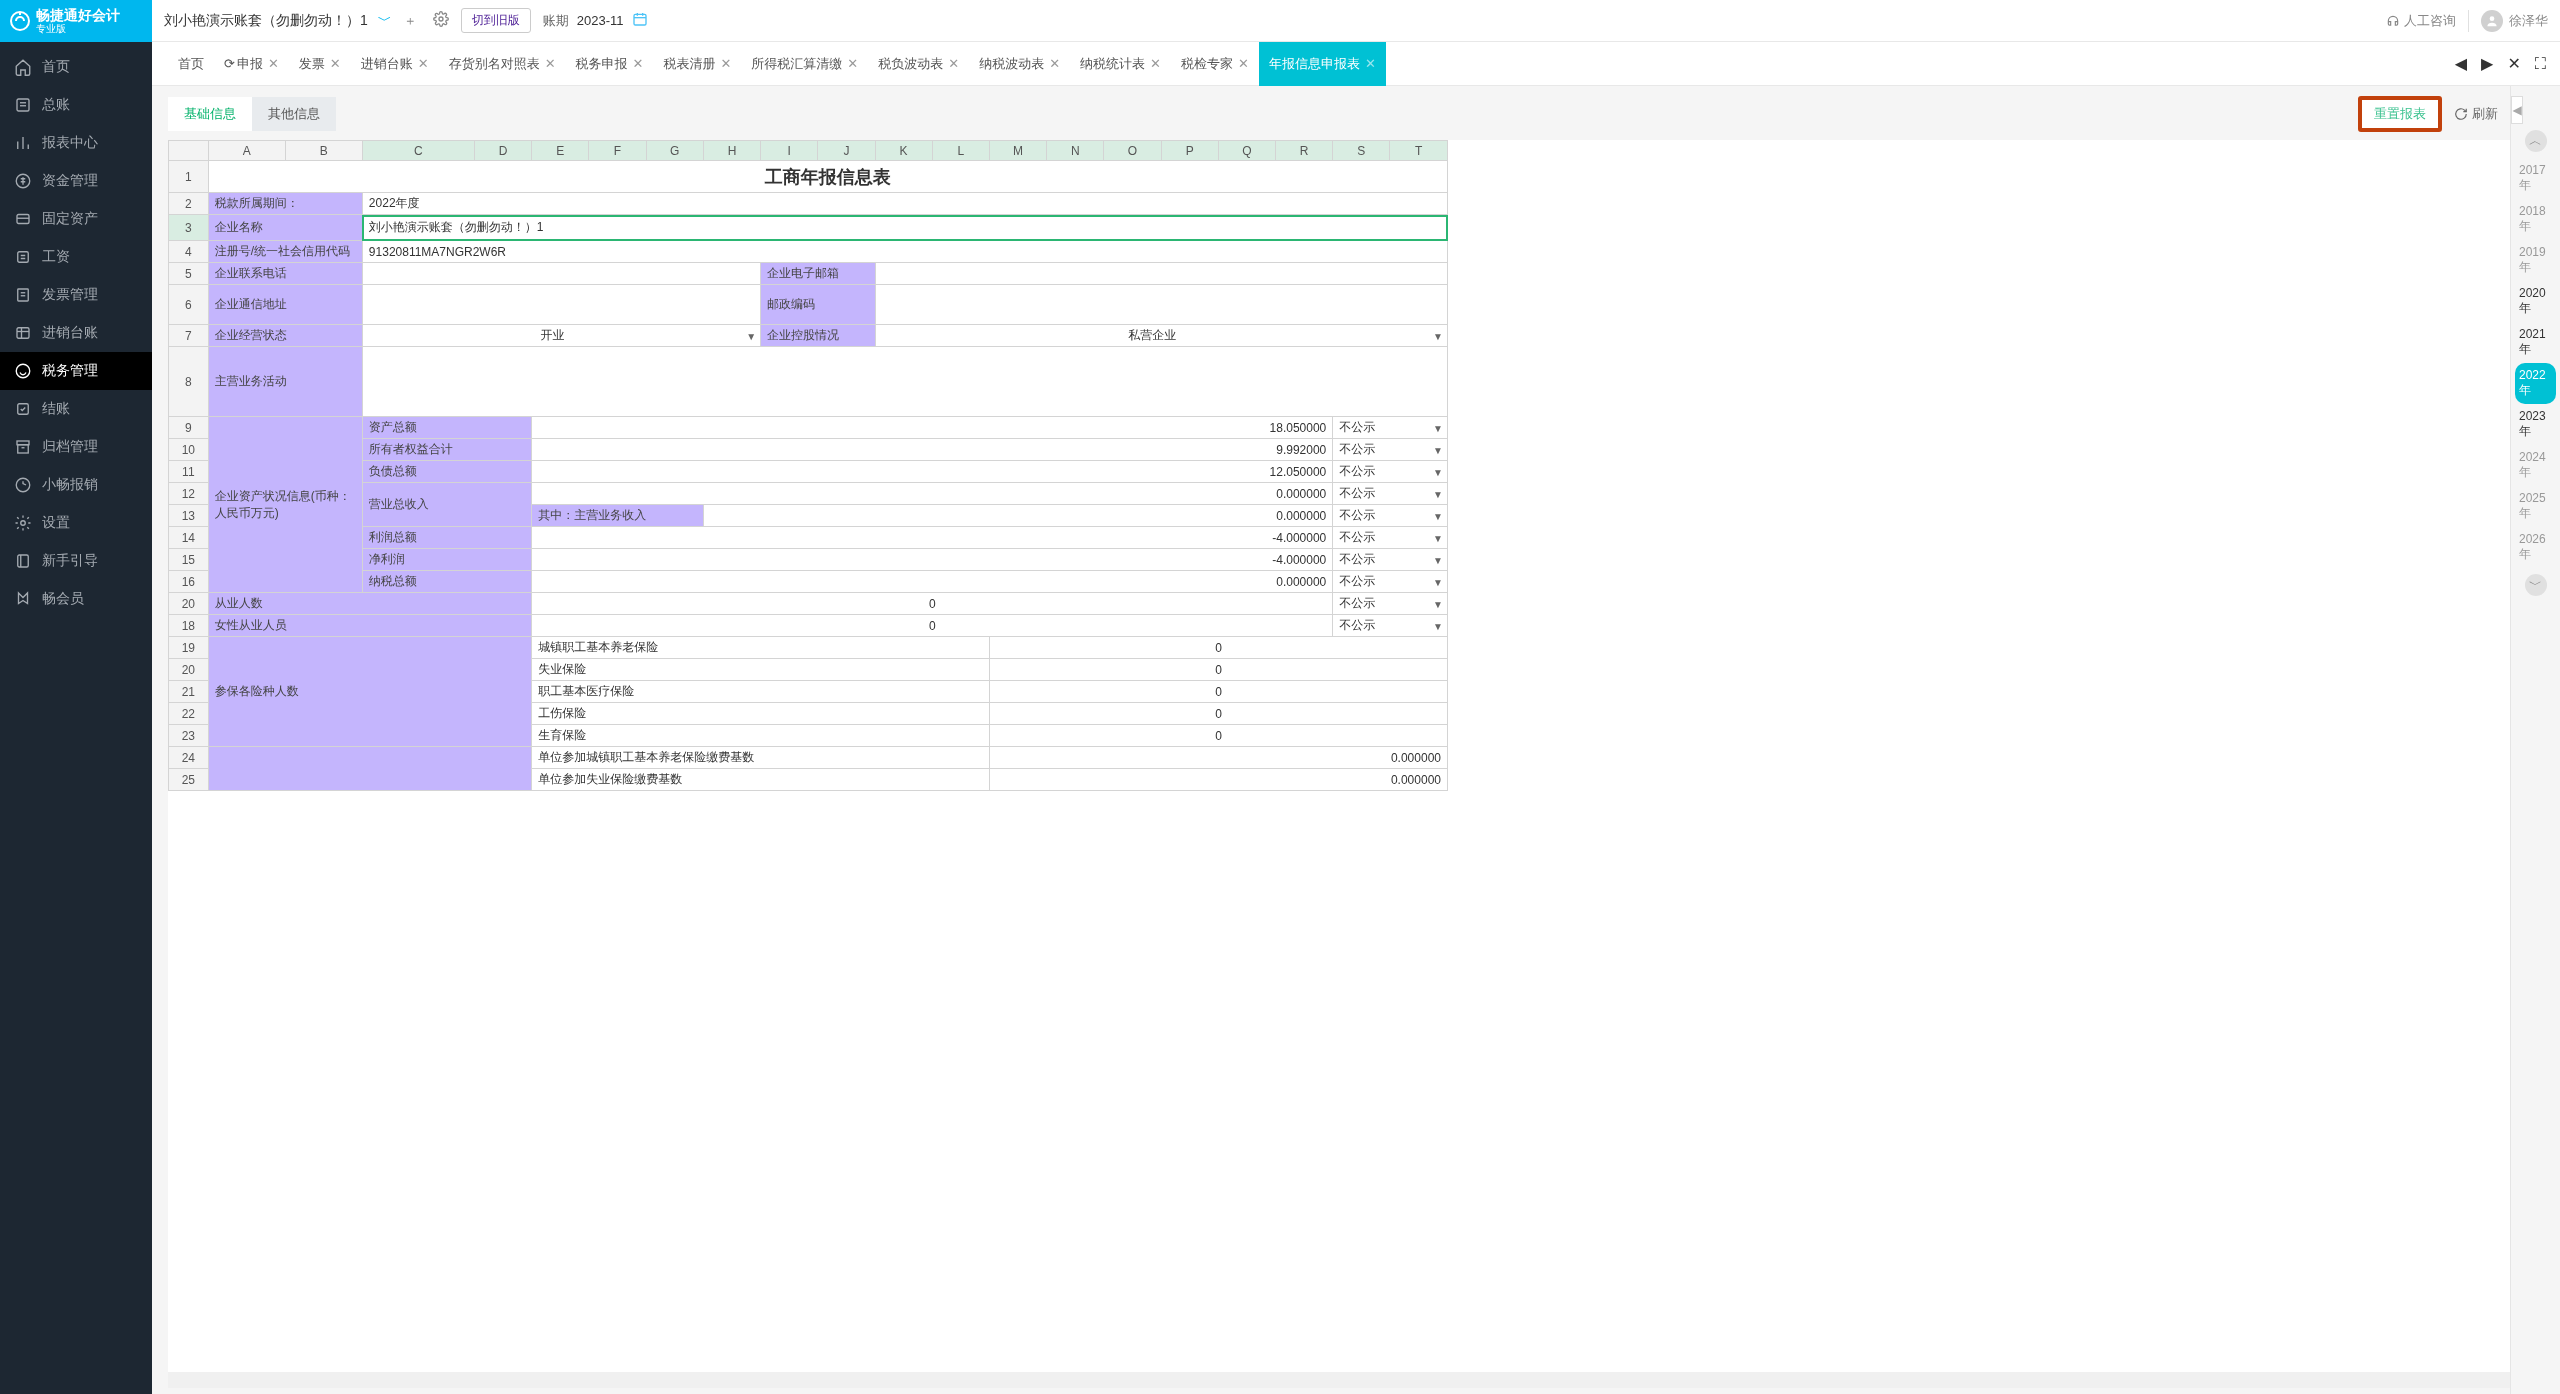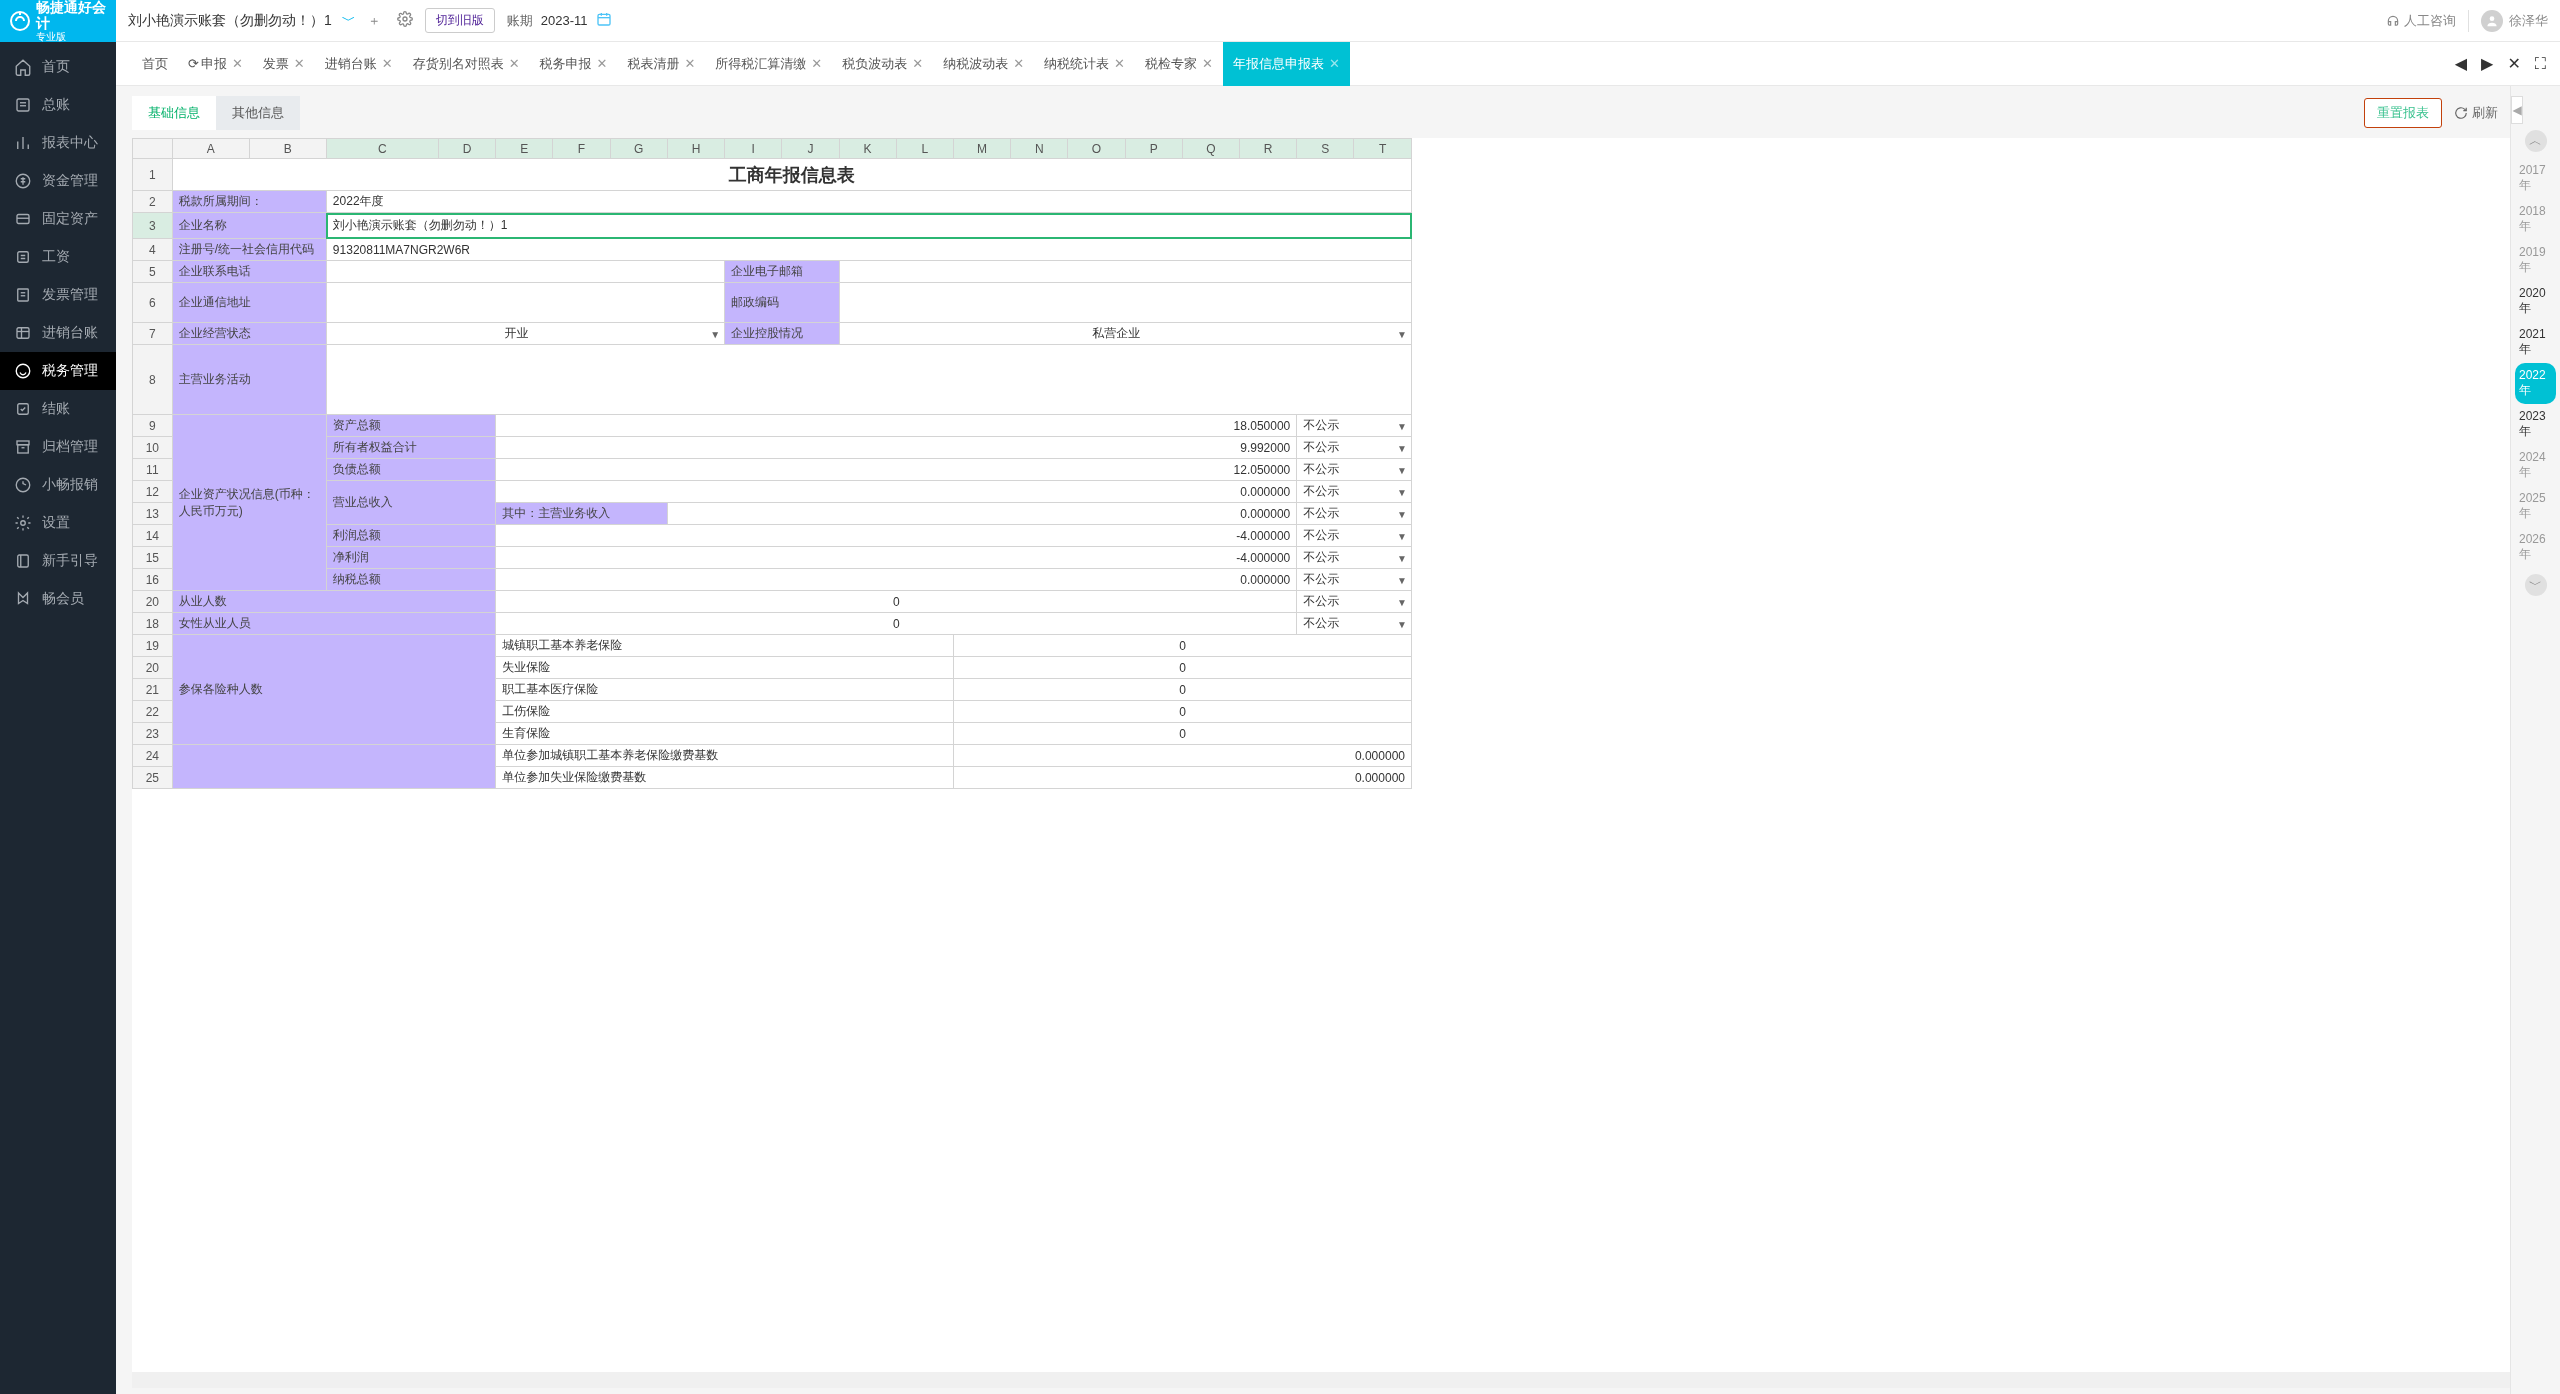--- a/index.html
+++ b/index.html
@@ -1,20 +1,20 @@
 <!DOCTYPE html>
 <html><head>
 <meta charset="utf-8">
 <style>
 * { margin: 0; padding: 0; box-sizing: border-box; }
 body { font-family: "Microsoft YaHei", Arial, sans-serif; font-size: 13px; color: #333; background: #fff; overflow: hidden; }
 .app { display: flex; height: 100vh; width: 100vw; }
 
 
-.sidebar { width: 116px; background: #1d2732; color: #a4aab1; display: flex; flex-direction: column; flex-shrink: 0; }
+.sidebar { width: 152px; background: #1d2732; color: #a4aab1; display: flex; flex-direction: column; flex-shrink: 0; }
 .logo-area { background: #00b7ee; height: 42px; display: flex; align-items: center; padding: 4px 8px; color: #fff; }
 .logo-area svg { flex-shrink: 0; }
 .logo-text { display: flex; flex-direction: column; margin-left: 4px; line-height: 1.1; }
 .logo-main { font-size: 14px; font-weight: bold; }
 .logo-sub { font-size: 10px; }
 .nav { flex: 1; overflow-y: auto; padding-top: 6px; }
 .nav-item { display: flex; align-items: center; padding: 10px 14px; cursor: pointer; font-size: 14px; gap: 10px; }
 .nav-item.active { background: #000; color: #fff; }
 .nav-icon { width: 18px; height: 18px; display: inline-flex; align-items: center; justify-content: center; }
 
@@ -47,21 +47,21 @@
 
 .content-area { flex: 1; display: flex; min-height: 0; background: #f5f5f5; }
 .content-left { flex: 1; display: flex; flex-direction: column; min-width: 0; padding: 10px 0 6px 16px; }
 
 
 .subtabs-row { display: flex; align-items: center; margin-bottom: 8px; }
 .subtabs { display: flex; }
 .subtab { padding: 8px 16px; background: #e8ebee; color: #555; cursor: pointer; font-size: 13px; }
 .subtab.active { background: #fff; color: #00b169; }
 .subtabs-spacer { flex: 1; }
-.action-btn { border: 1px solid #c2410c; color: #3ac28f; background: #fff; padding: 5px 12px; border-radius: 3px; margin-right: 12px; cursor: pointer; font-size: 13px; }
+.action-btn { border: 4px solid #c2410c; color: #3ac28f; background: #fff; padding: 5px 12px; border-radius: 3px; margin-right: 12px; cursor: pointer; font-size: 13px; }
 .refresh-link { display: flex; align-items: center; gap: 4px; color: #666; cursor: pointer; margin-right: 12px; }
 
 
 .sheet-wrap { flex: 1; background: #fff; display: flex; flex-direction: column; min-height: 0; position: relative; }
 .sheet-scroll { flex: 1; overflow: auto; }
 .sheet-scroll::-webkit-scrollbar { width: 14px; height: 14px; }
 .sheet-scroll::-webkit-scrollbar-track { background: #f0f0f0; }
 .sheet-scroll::-webkit-scrollbar-thumb { background: #c1c1c1; border-radius: 2px; }
 table.sheet { border-collapse: collapse; table-layout: fixed; width: 1280px; }
 .sheet th, .sheet td { border: 1px solid #d4d4d4; height: 22px; font-size: 12px; padding: 2px 6px; background: #fff; vertical-align: middle; }

